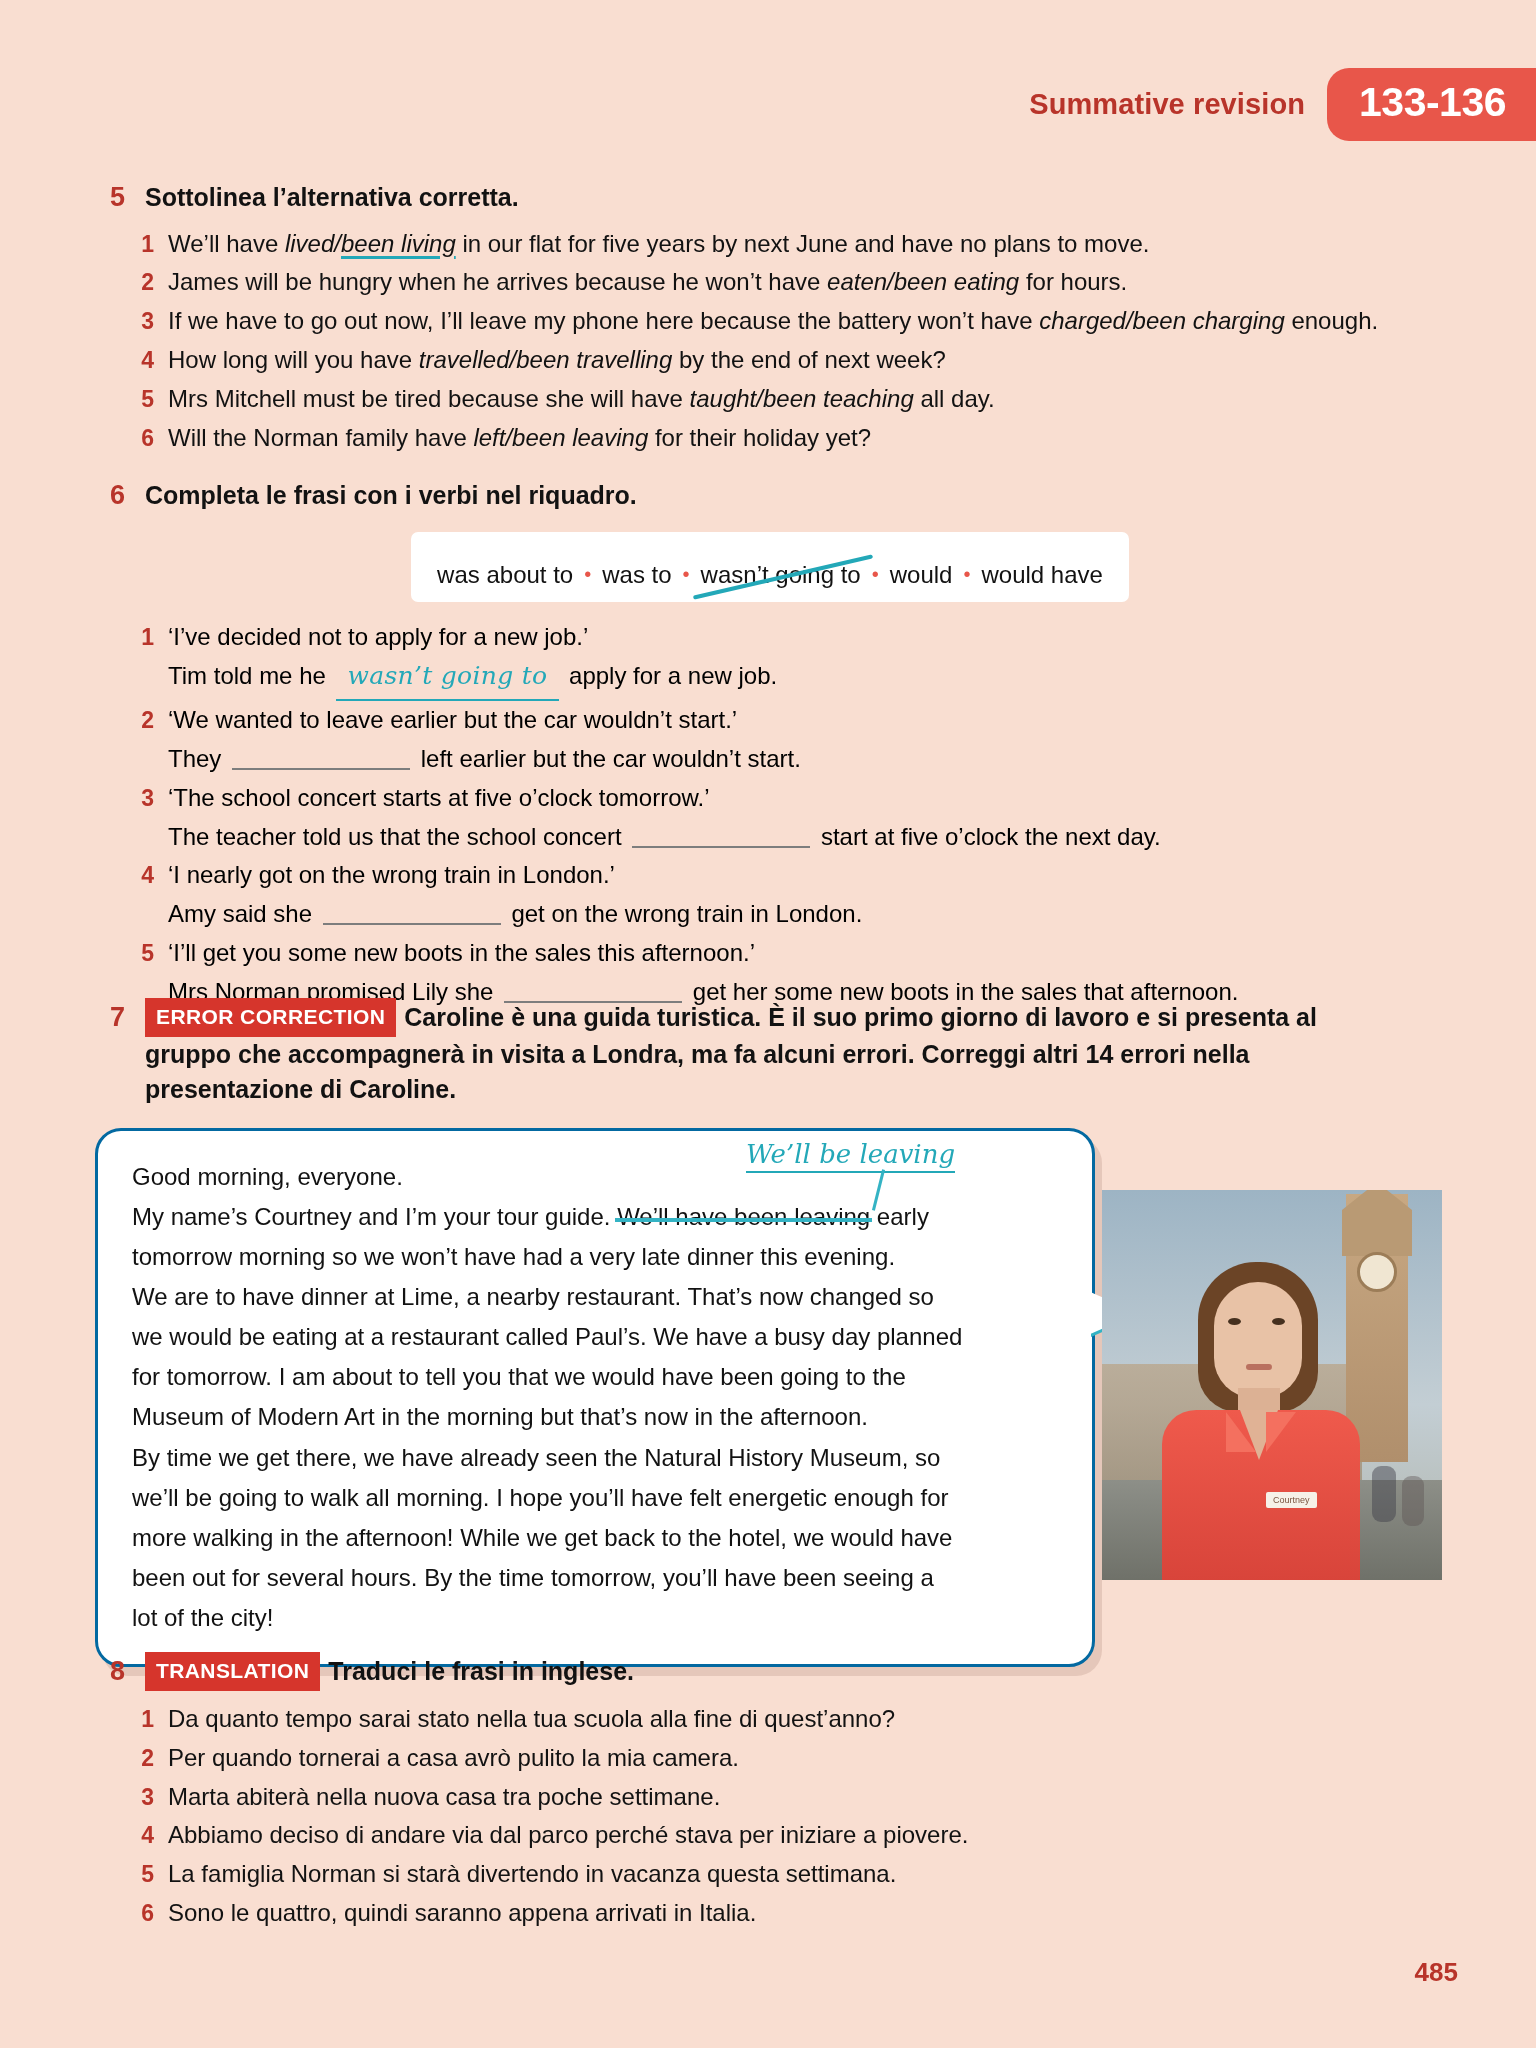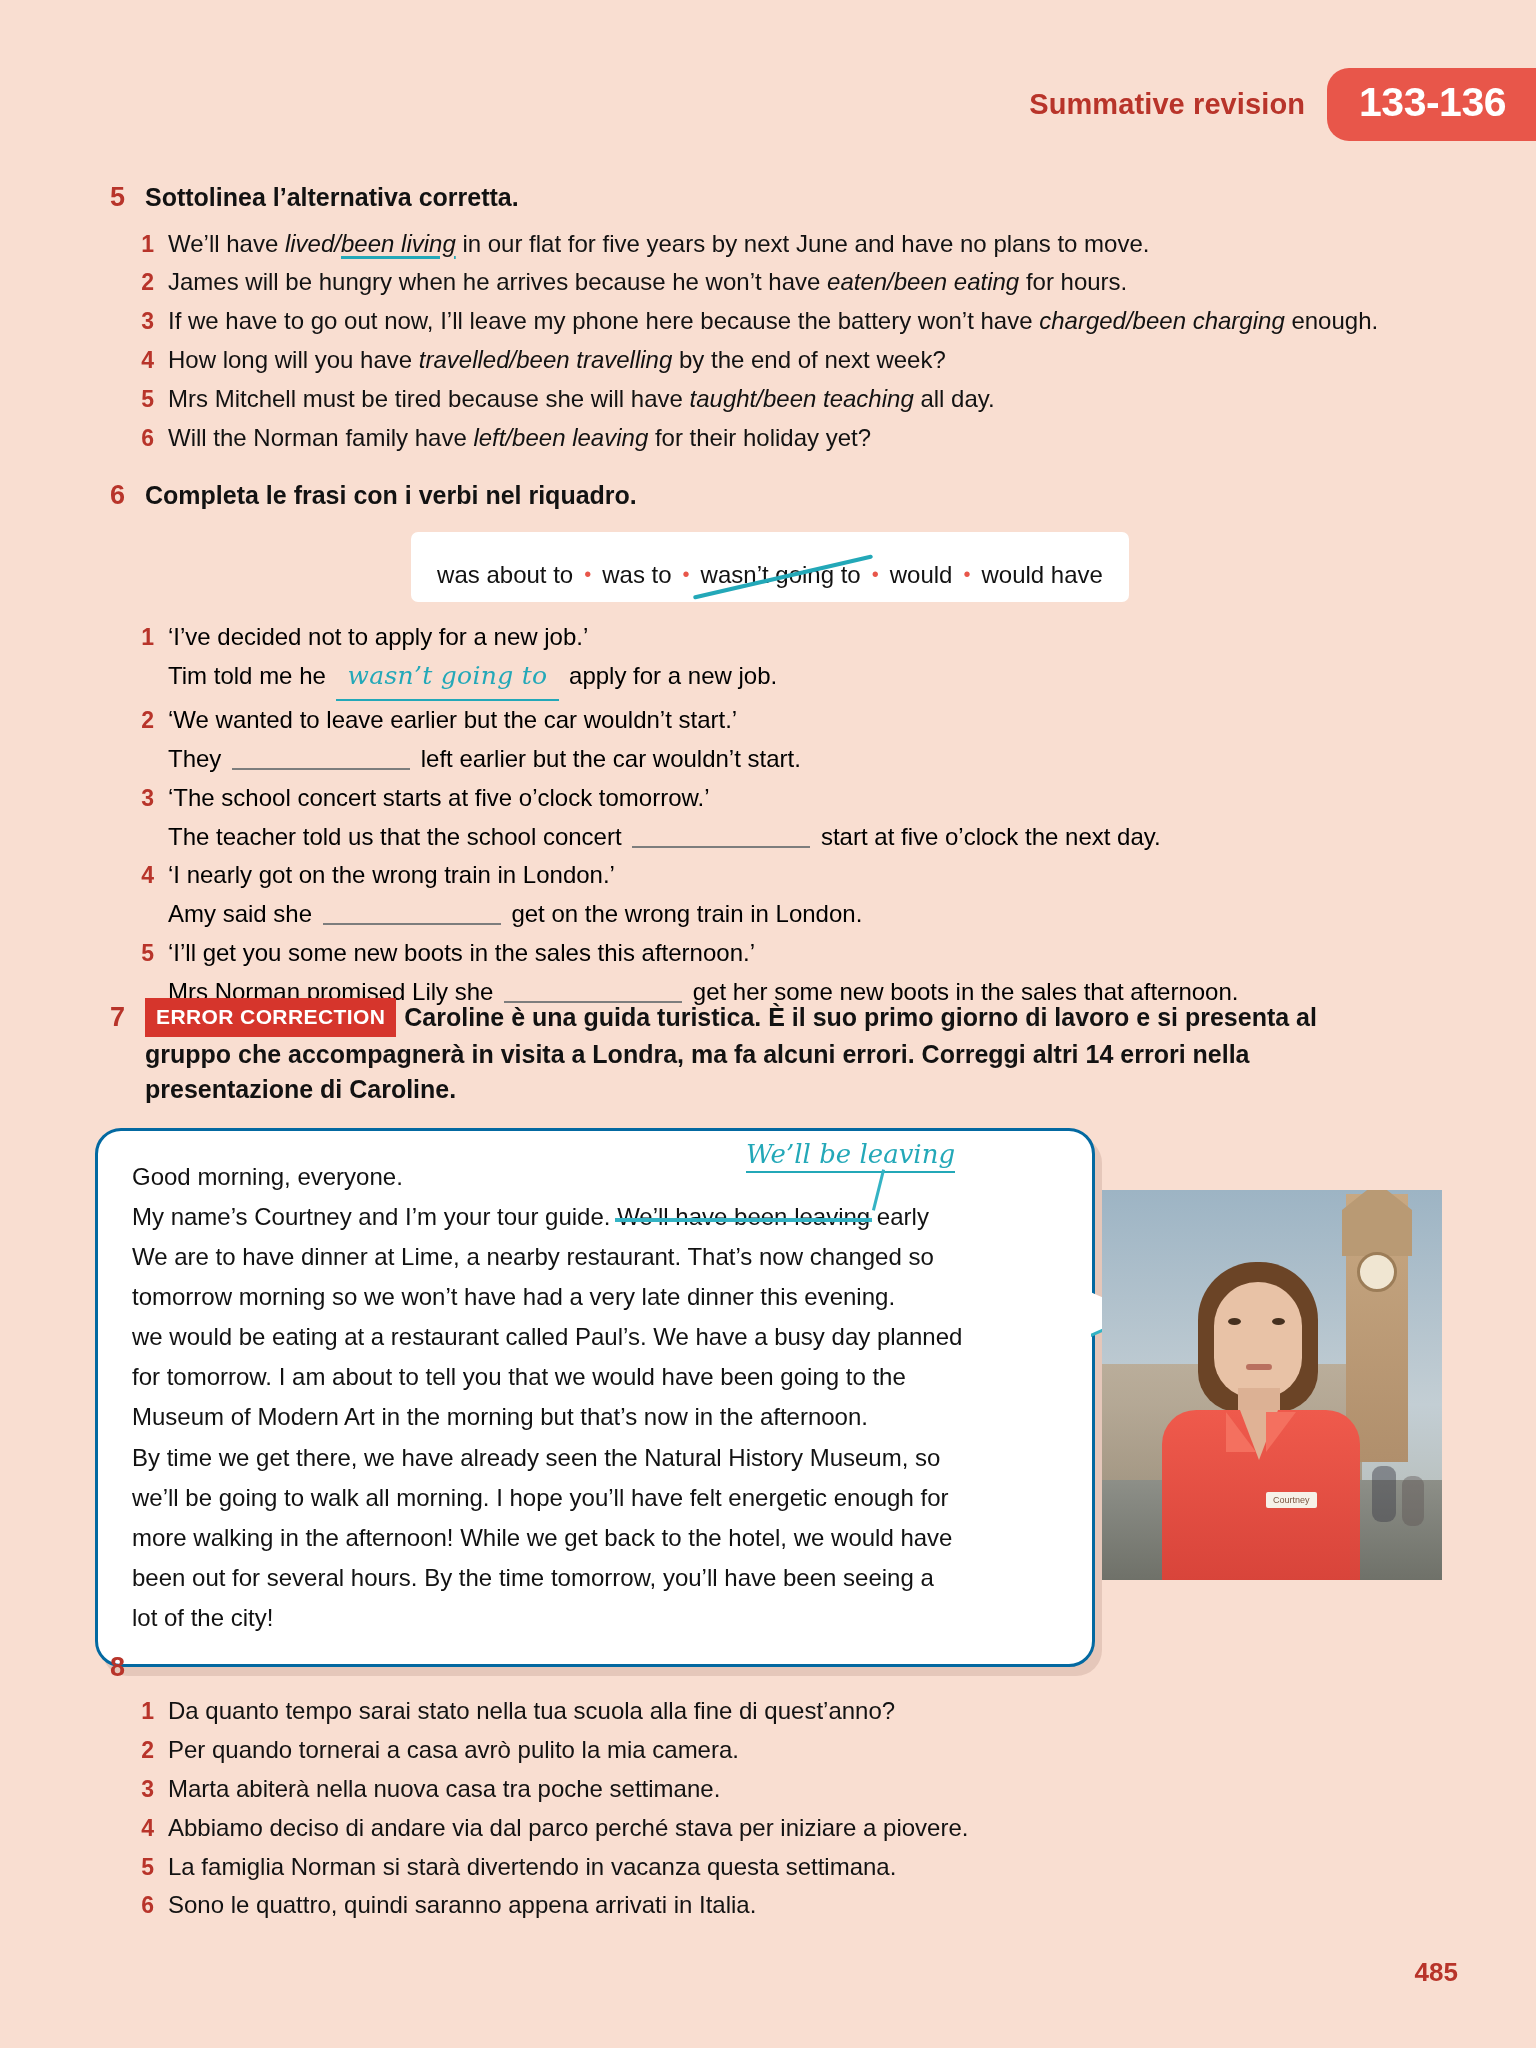--- a/index.html
+++ b/index.html
@@ -455,22 +455,22 @@
       <span class="ex-num">7</span>
       <span class="ex-title ex-title-block"><span class="badge">ERROR CORRECTION</span><span>Caroline è una guida turistica. È il suo primo giorno di lavoro e si presenta al gruppo che accompagnerà in visita a Londra, ma fa alcuni errori. Correggi altri 14 errori nella presentazione di Caroline.</span></span>
     </div>
   </div>
 
   <div class="bubble-area">
     <div class="bubble">
       <div class="bubble-text" id="bubble-lines">
           <div class="bubble-line">Good morning, everyone.</div>
           <div class="bubble-line"><span> My name’s Courtney and I’m your tour guide. </span><span class="strike">We’ll have been leaving</span><span> early</span></div>
+          <div class="bubble-line">tomorrow morning so we won’t have had a very late dinner this evening.</div>
           <div class="bubble-line">We are to have dinner at Lime, a nearby restaurant. That’s now changed so</div>
-          <div class="bubble-line">tomorrow morning so we won’t have had a very late dinner this evening.</div>
           <div class="bubble-line">we would be eating at a restaurant called Paul’s. We have a busy day planned</div>
           <div class="bubble-line">for tomorrow. I am about to tell you that we would have been going to the</div>
           <div class="bubble-line">Museum of Modern Art in the morning but that’s now in the afternoon.</div>
           <div class="bubble-line">By time we get there, we have already seen the Natural History Museum, so</div>
           <div class="bubble-line">we’ll be going to walk all morning. I hope you’ll have felt energetic enough for</div>
           <div class="bubble-line"> more walking in the afternoon! While we get back to the hotel, we would have</div>
           <div class="bubble-line"> been out for several hours. By the time tomorrow, you’ll have been seeing a</div>
           <div class="bubble-line">   lot of the city!</div>
         </div>
       <div class="correction">We’ll be leaving</div>
@@ -499,20 +499,21 @@
       <div class="ph-vneck"></div>
       <div class="ph-collar-l"></div>
       <div class="ph-collar-r"></div>
       <div class="ph-badge">Courtney</div>
     </div>
   </div>
 
   <div class="exercise" style="left:110px; top:1652px; width:1300px;">
     <div class="ex-head">
       <span class="ex-num">8</span>
+      <span class="ex-title"><span class="badge">TRANSLATION</span><span>Traduci le frasi in inglese.</span></span>
     </div>
     <div class="items" id="ex8-items">
         <div class="item">
           <span class="item-num">1</span>
           <span class="item-text">Da quanto tempo sarai stato nella tua scuola alla fine di quest’anno?</span>
         </div>
         <div class="item">
           <span class="item-num">2</span>
           <span class="item-text">Per quando tornerai a casa avrò pulito la mia camera.</span>
         </div>

